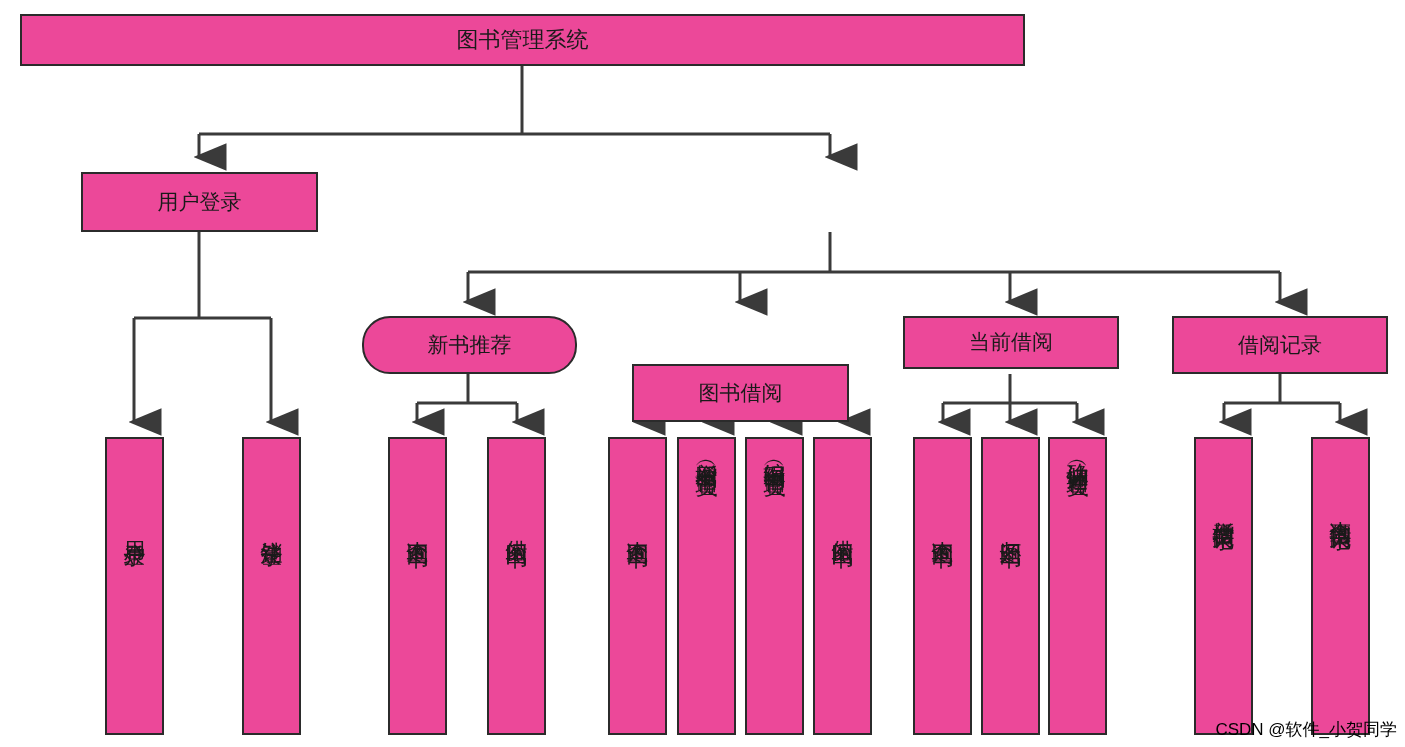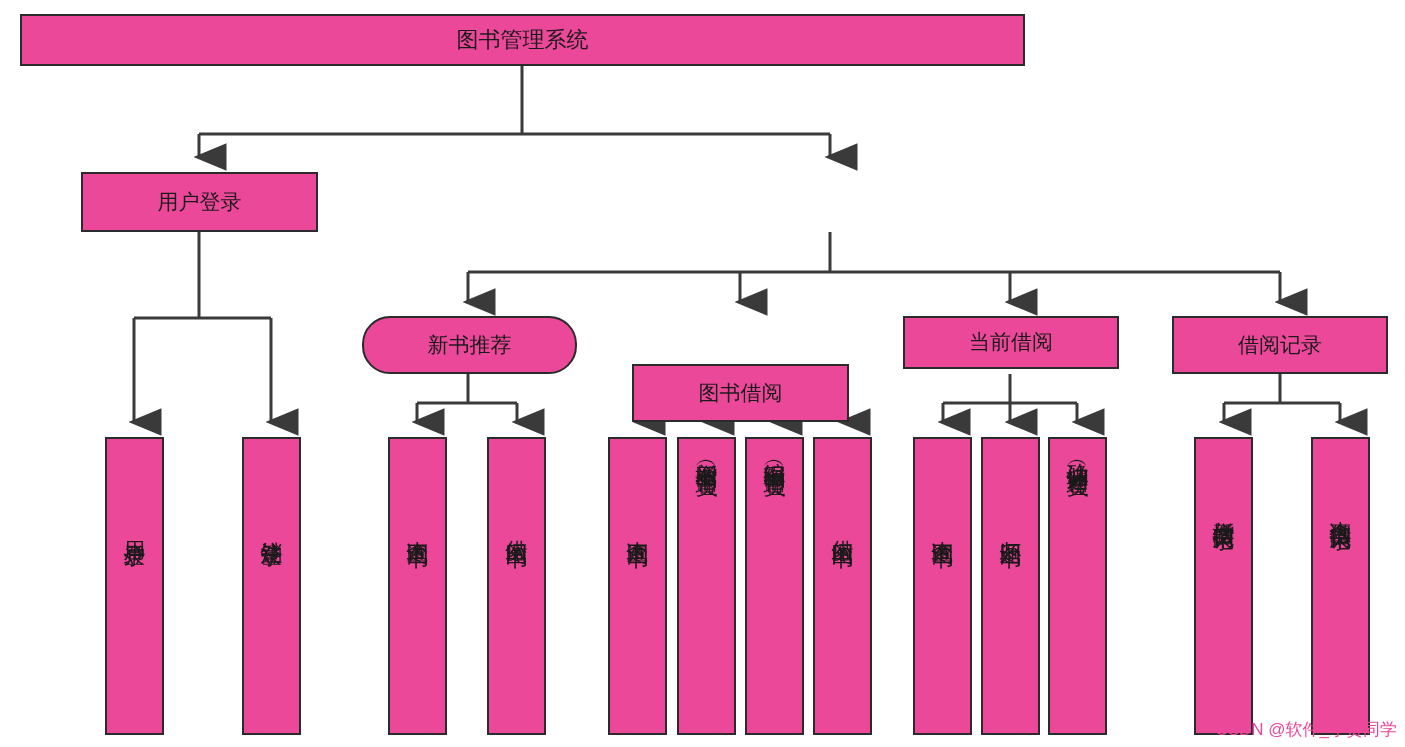--- a/index.html
+++ b/index.html
@@ -62,21 +62,21 @@
     margin-top: 58px;
   }
   .node.leaf.vshort .label {
     margin-top: 78px;
   }
   .watermark {
     position: absolute;
     right: 8px;
     bottom: 6px;
     font-size: 17px;
-    color: #ec4899;
+    color: #000000;
     z-index: 5;
     white-space: nowrap;
   }
 </style>
 </head>
 <body>
 
 <div id="canvas">
 
   <svg id="wires" xmlns="http://www.w3.org/2000/svg">

